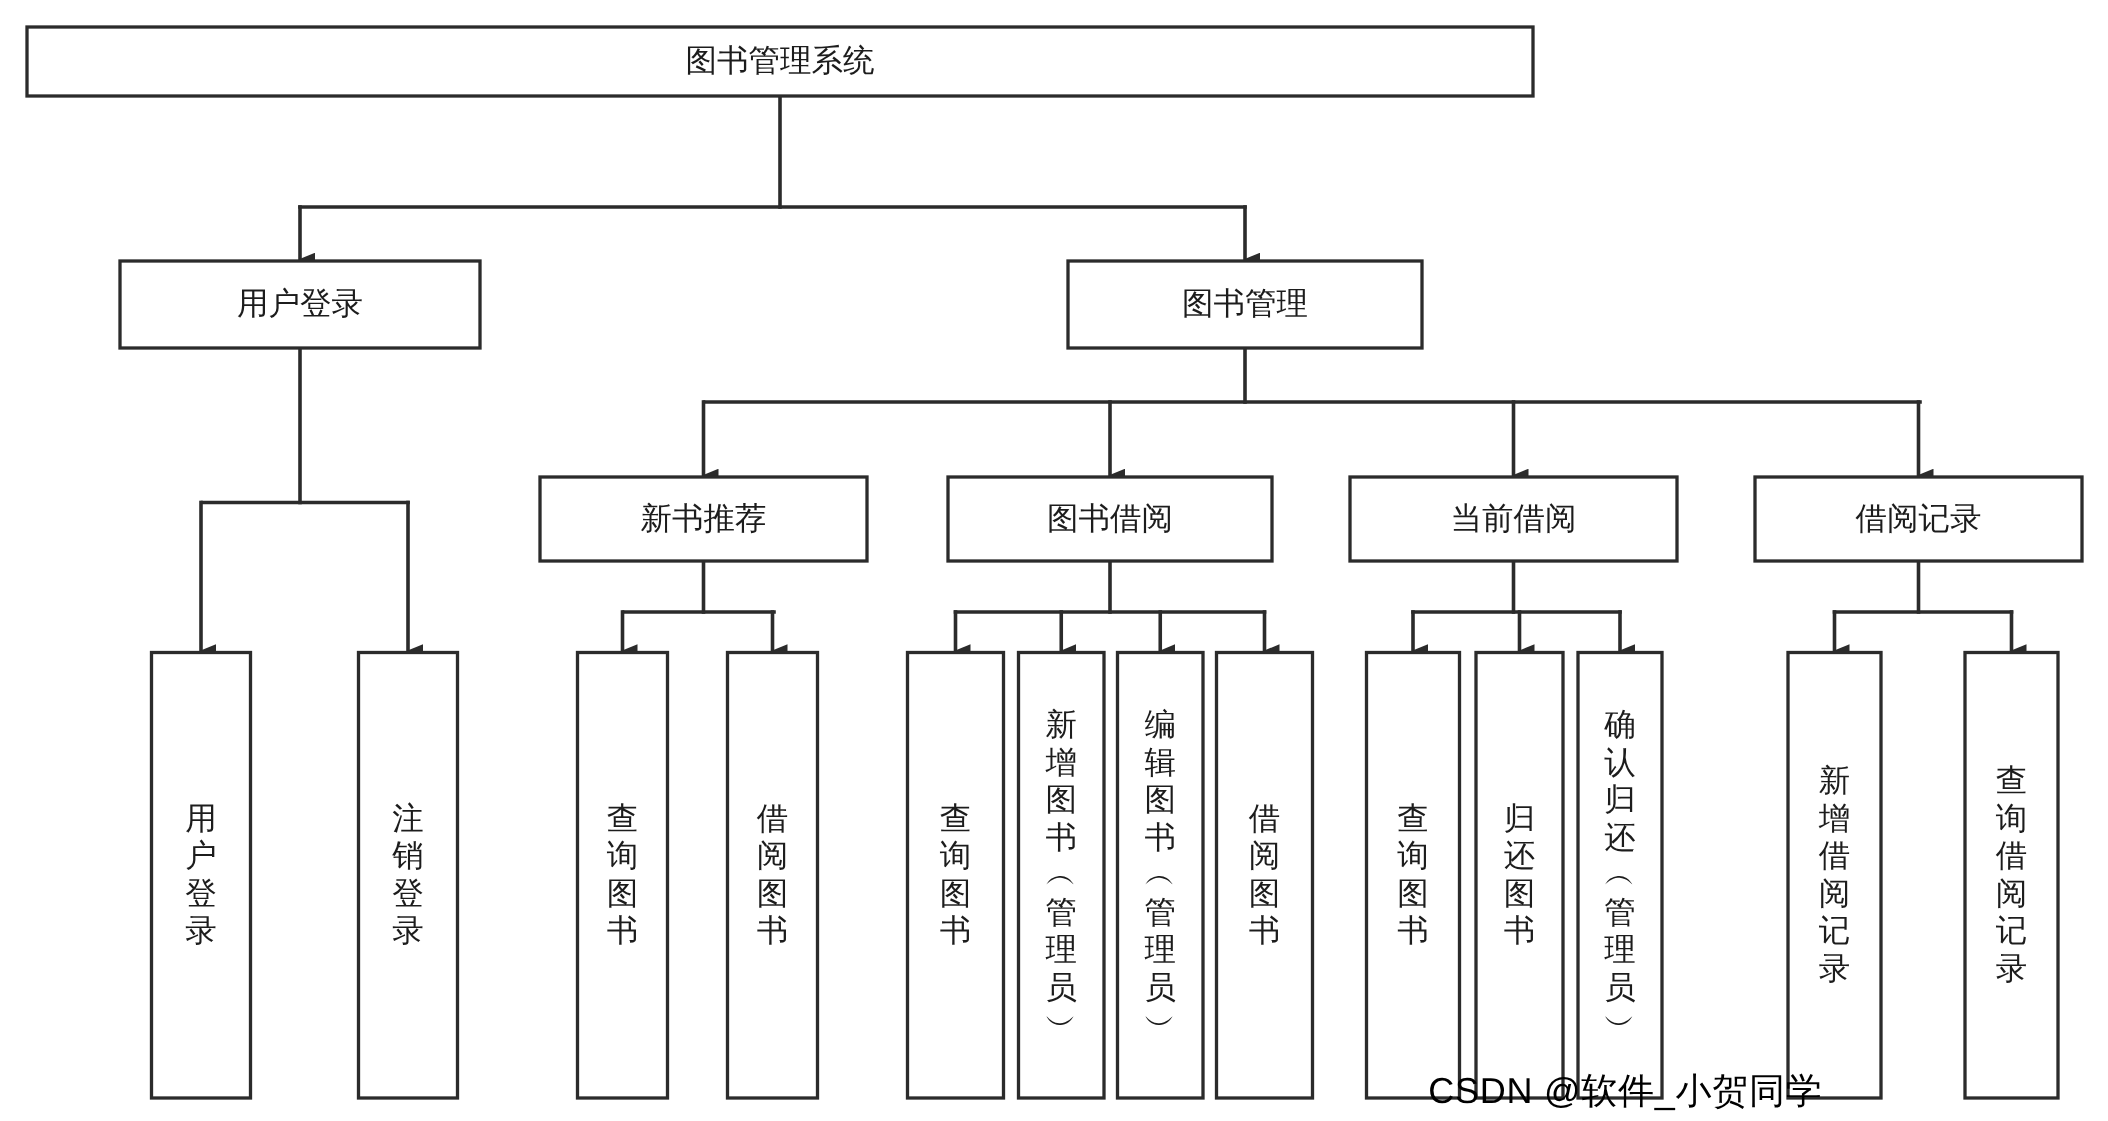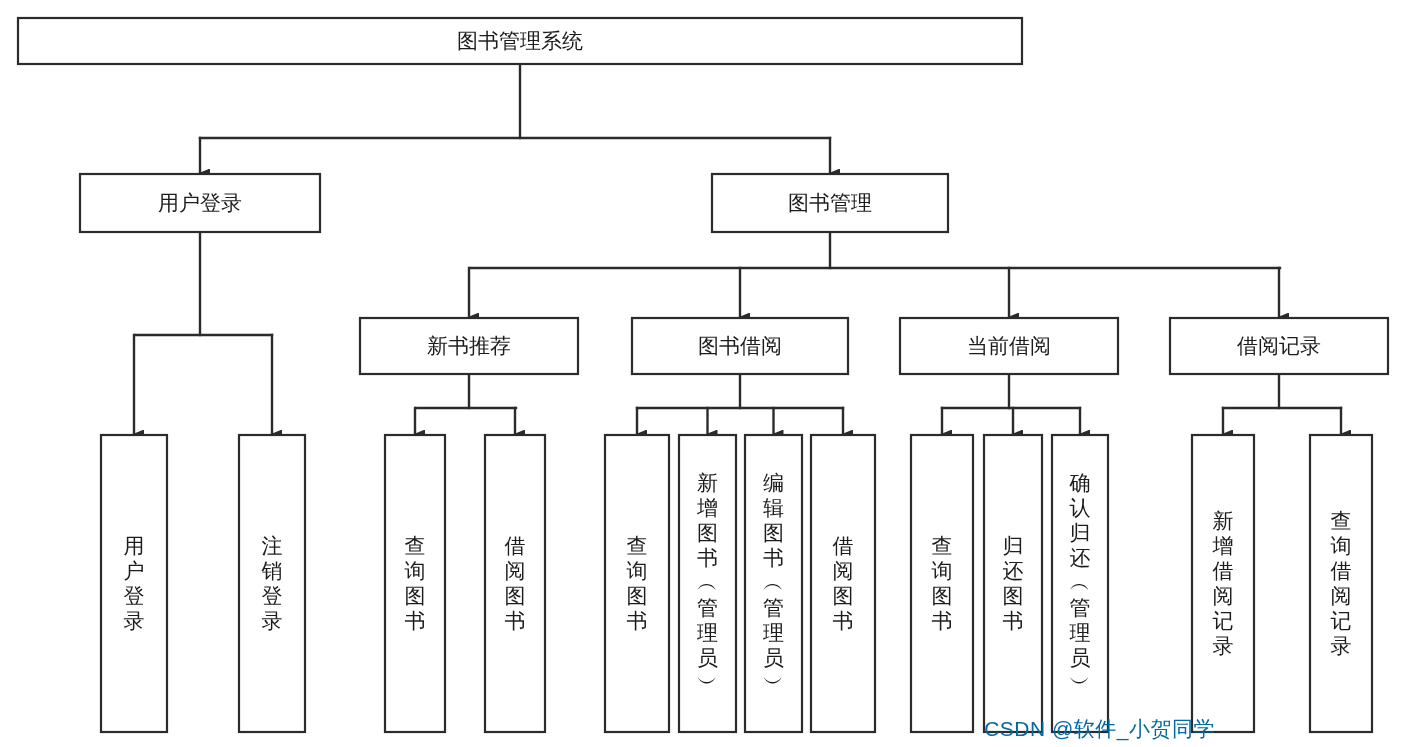--- a/index.html
+++ b/index.html
@@ -50,22 +50,22 @@
     font-family: "Liberation Sans", "DejaVu Sans", sans-serif;
     font-size: 21px;
     fill: #1c1c1c;
     text-anchor: middle;
   }
   .watermark-text {
     position: absolute;
     right: 12px;
     bottom: 4px;
     font-family: "Liberation Sans", "DejaVu Sans", sans-serif;
-    font-size: 21px;
-    color: #0369a1;
+    font-size: 24px;
+    color: #000000;
     white-space: nowrap;
     letter-spacing: 0.5px;
     user-select: none;
   }
 </style>
 </head>
 <body>
 
 <div id="diagram-root">
 

